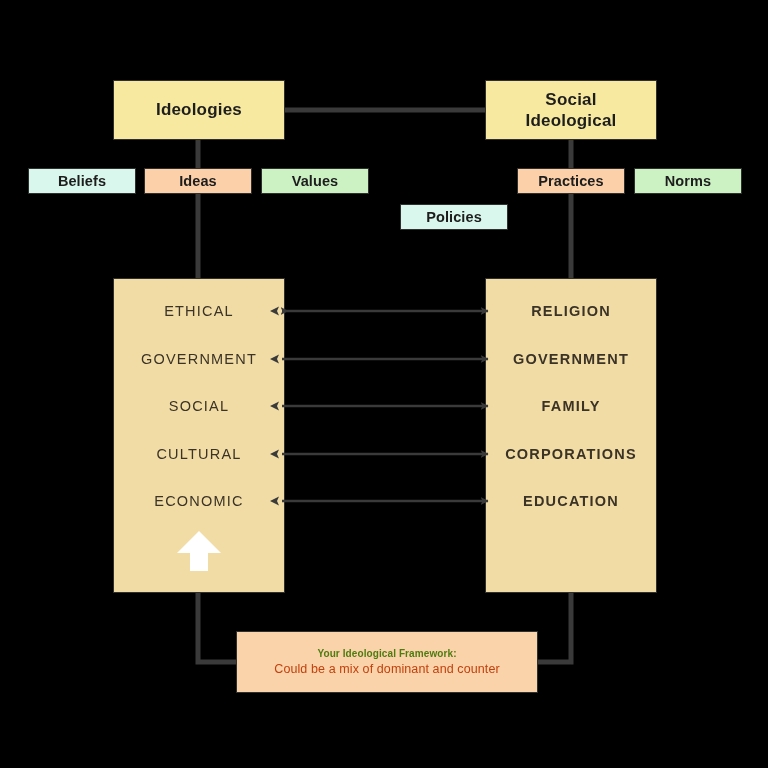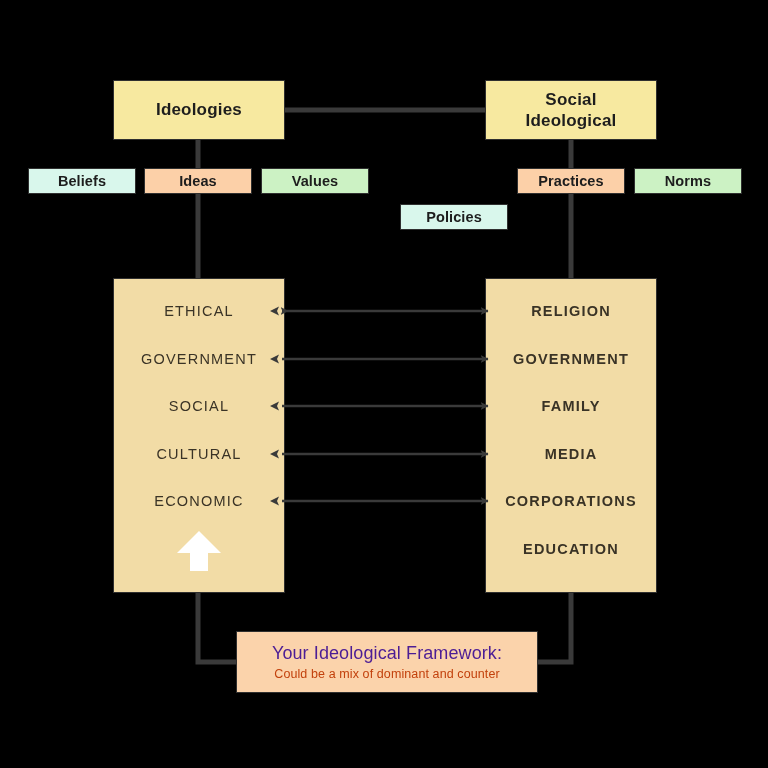--- a/index.html
+++ b/index.html
@@ -106,23 +106,23 @@
     left: 236px;
     top: 631px;
     width: 302px;
     height: 62px;
     background: #fbd3ab;
     flex-direction: column;
     gap: 3px;
     z-index: 6;
   }
   #framework-title {
-    font-size: 18px;
-    font-weight: normal;
-    color: #4c1d95;
+    font-size: 10px;
+    font-weight: bold;
+    color: #4d7c0f;
     letter-spacing: 0.1px;
   }
   #framework-sub {
     font-size: 12.5px;
     color: #c2410c;
     letter-spacing: 0.1px;
   }
 
   
   #connectors {
@@ -196,21 +196,20 @@
     <svg id="up-arrow" viewBox="0 0 46 42" xmlns="http://www.w3.org/2000/svg">
       <polygon points="23,1 45,23 32,23 32,41 14,41 14,23 1,23" fill="#ffffff"></polygon>
     </svg>
   </div>
 
   <div class="box panel" id="panel-institutions">
     <ul class="panel-list">
       <li class="panel-item">RELIGION</li>
       <li class="panel-item">GOVERNMENT</li>
       <li class="panel-item">FAMILY</li>
-      <li class="panel-item">MEDIA</li>
       <li class="panel-item">CORPORATIONS</li>
       <li class="panel-item">EDUCATION</li>
     </ul>
   </div>
 
   <svg id="connectors-top" class="" viewBox="0 0 768 768" width="768" height="768" xmlns="http://www.w3.org/2000/svg" style="position:absolute;left:0;top:0;pointer-events:none;">
     <defs>
       <marker id="arrow-right" markerWidth="9" markerHeight="9" refX="7.5" refY="4.5" orient="auto" markerUnits="userSpaceOnUse">
         <path d="M0,0.5 L8,4.5 L0,8.5 L2,4.5 z" fill="#3a3a3a"></path>
       </marker>

